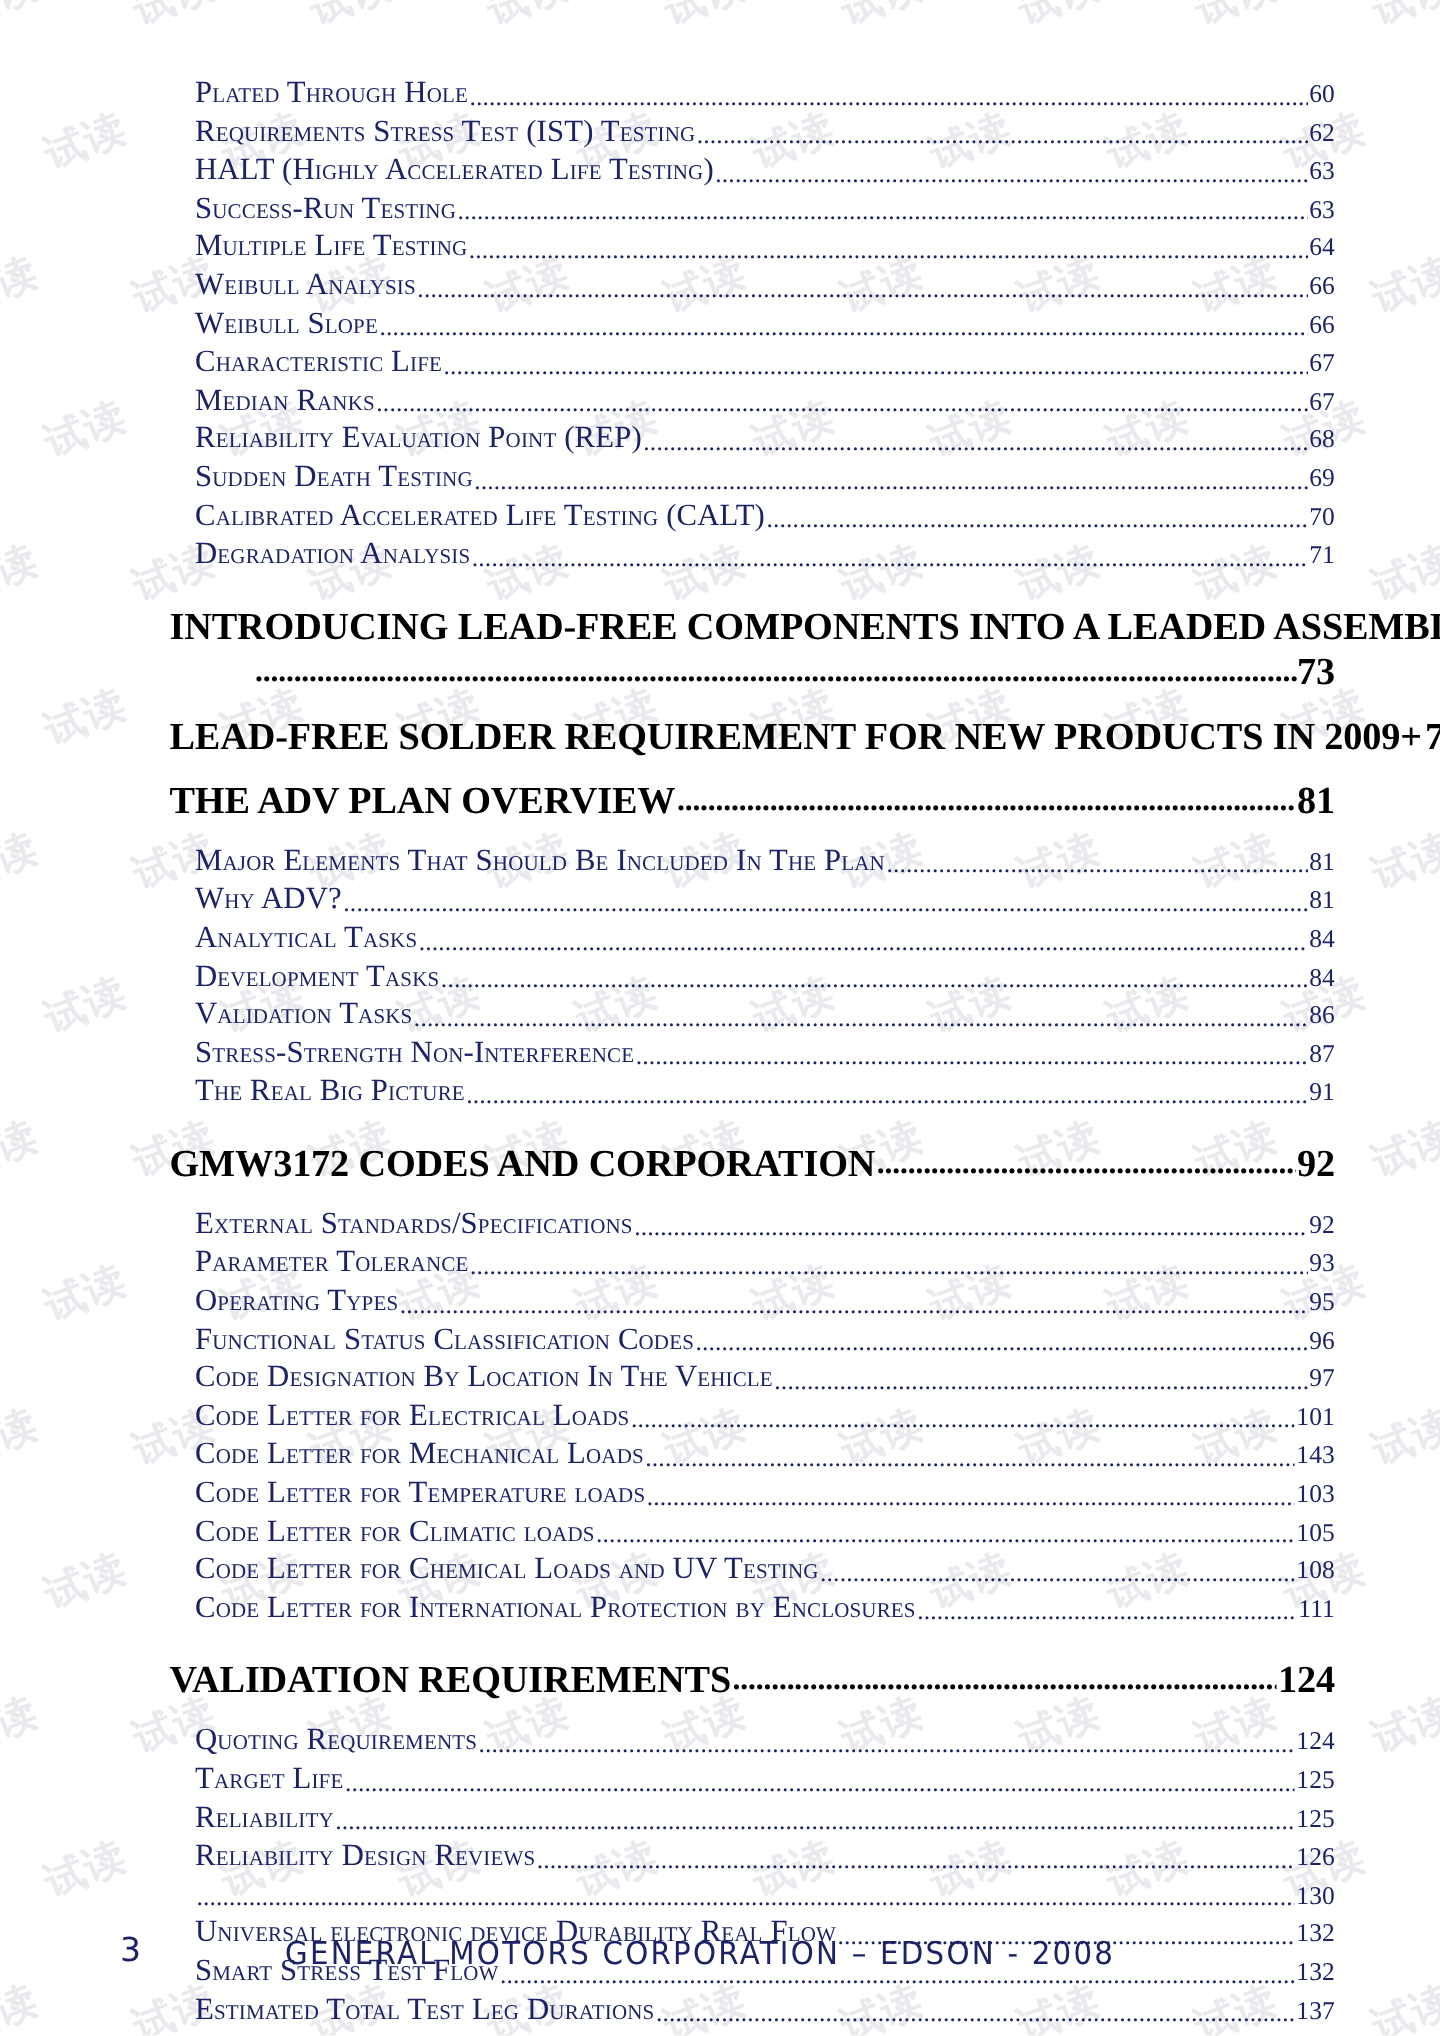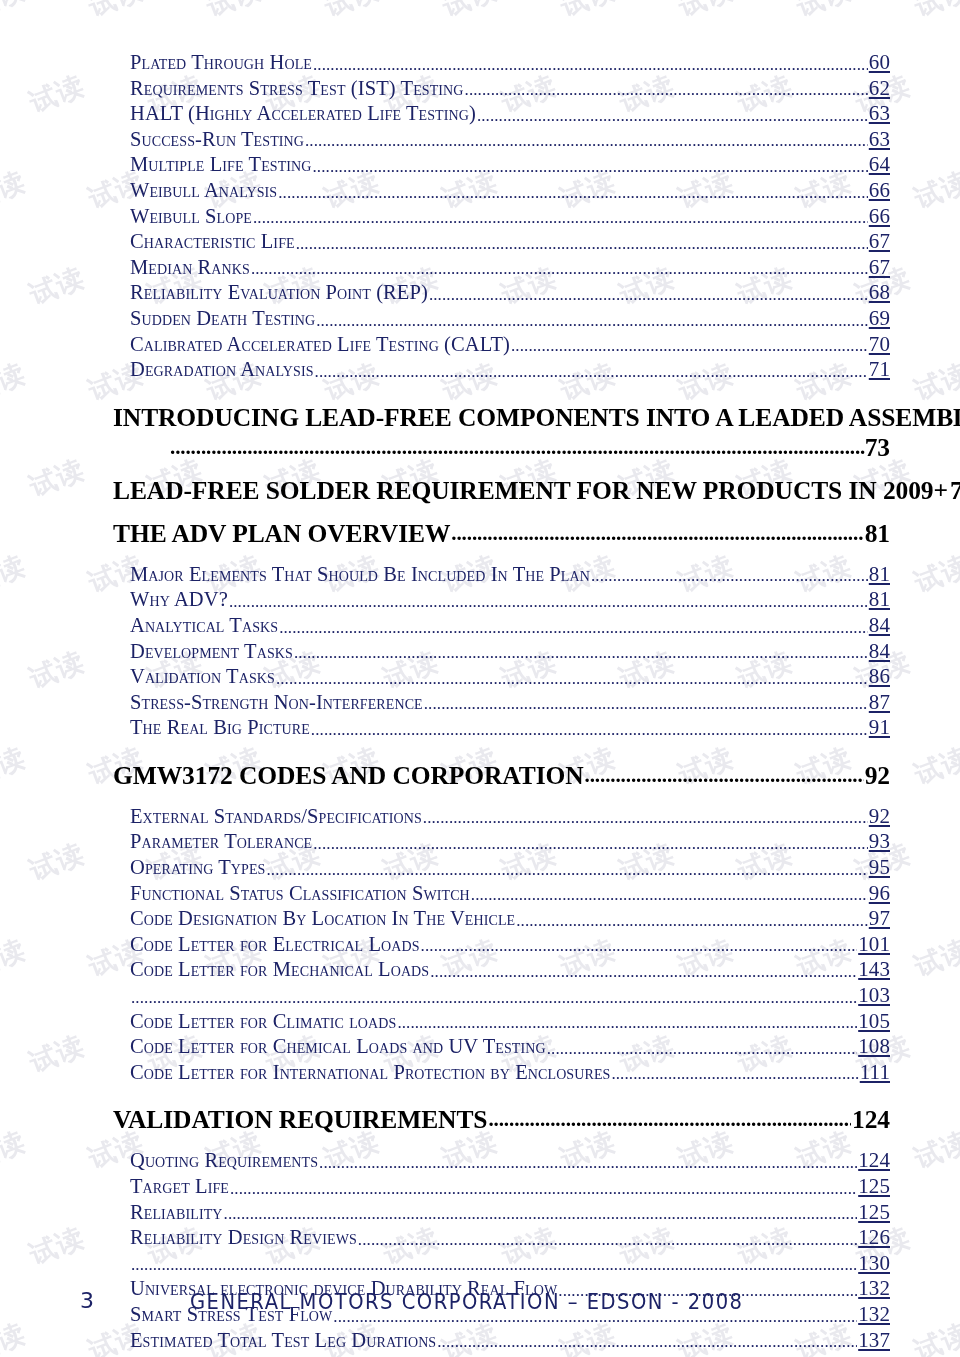--- a/index.html
+++ b/index.html
@@ -83,22 +83,21 @@
     letter-spacing: 0.1px;
   }
   .lvl2 .dots {
     font-size: 17px;
     line-height: 20px;
     position: relative;
     bottom: 1px;
   }
   .lvl2 .pg {
     font-variant: normal;
-    font-size: 21px;
-    text-decoration: underline;
+    font-size: 17px;
   }
 
   
   .lvl1 {
     padding-left: 113px;
     padding-right: 70px;
     color: #000000;
     font-weight: 700;
     font-size: 25.5px;
     line-height: 30px;
@@ -449,40 +448,41 @@
           <span class="lbl">Parameter Tolerance</span>
           <span class="dots">............................................................................................................................................................................................................................</span>
           <span class="pg">93</span>
         </div>
         <div class="row lvl2">
           <span class="lbl">Operating Types</span>
           <span class="dots">............................................................................................................................................................................................................................</span>
           <span class="pg">95</span>
         </div>
         <div class="row lvl2">
-          <span class="lbl">Functional Status Classification Switch</span>
+          <span class="lbl">Functional Status Classification Codes</span>
           <span class="dots">............................................................................................................................................................................................................................</span>
           <span class="pg">96</span>
         </div>
         <div class="row lvl2">
           <span class="lbl">Code Designation By Location In The Vehicle</span>
           <span class="dots">............................................................................................................................................................................................................................</span>
           <span class="pg">97</span>
         </div>
         <div class="row lvl2">
           <span class="lbl">Code Letter for Electrical Loads</span>
           <span class="dots">............................................................................................................................................................................................................................</span>
           <span class="pg">101</span>
         </div>
         <div class="row lvl2">
           <span class="lbl">Code Letter for Mechanical Loads</span>
           <span class="dots">............................................................................................................................................................................................................................</span>
           <span class="pg">143</span>
         </div>
         <div class="row lvl2">
+          <span class="lbl">Code Letter for Temperature loads</span>
           <span class="dots">............................................................................................................................................................................................................................</span>
           <span class="pg">103</span>
         </div>
         <div class="row lvl2">
           <span class="lbl">Code Letter for Climatic loads</span>
           <span class="dots">............................................................................................................................................................................................................................</span>
           <span class="pg">105</span>
         </div>
         <div class="row lvl2">
           <span class="lbl">Code Letter for Chemical Loads and UV Testing</span>

